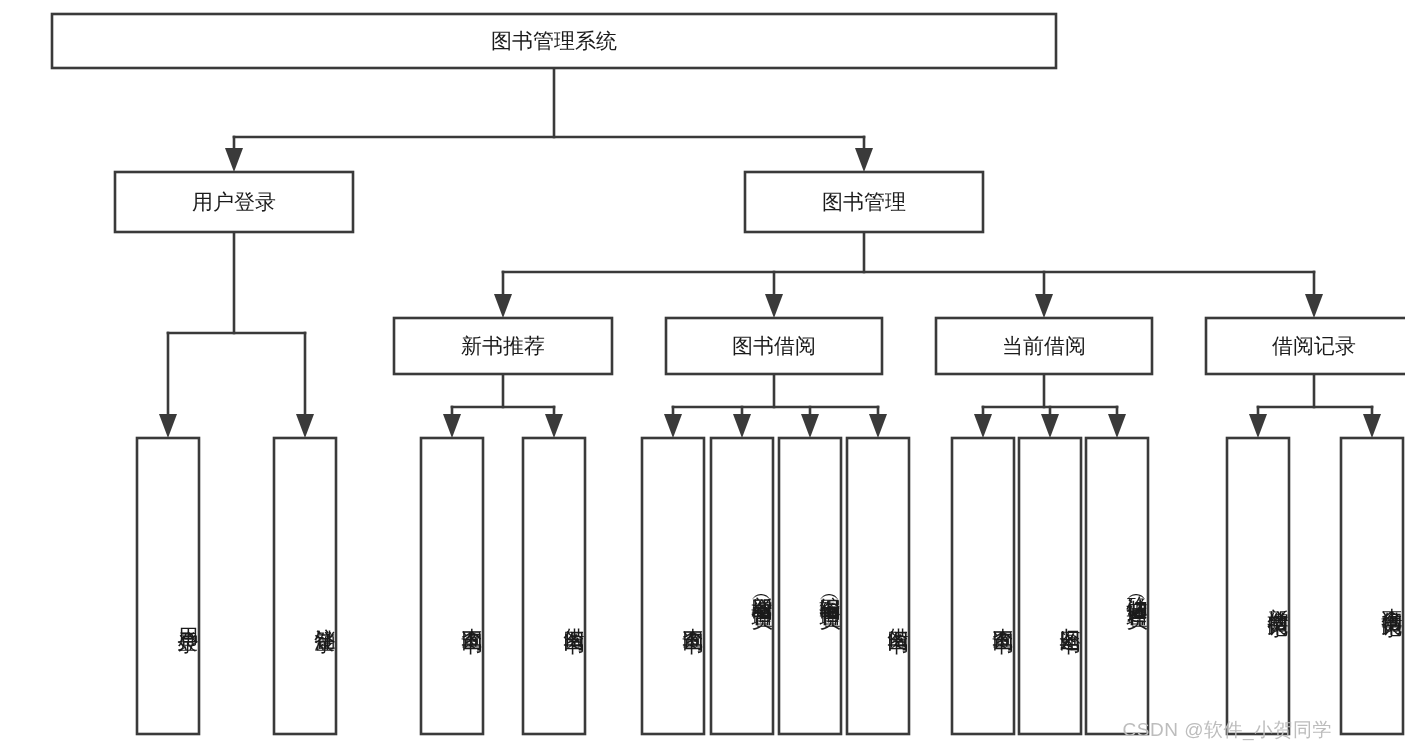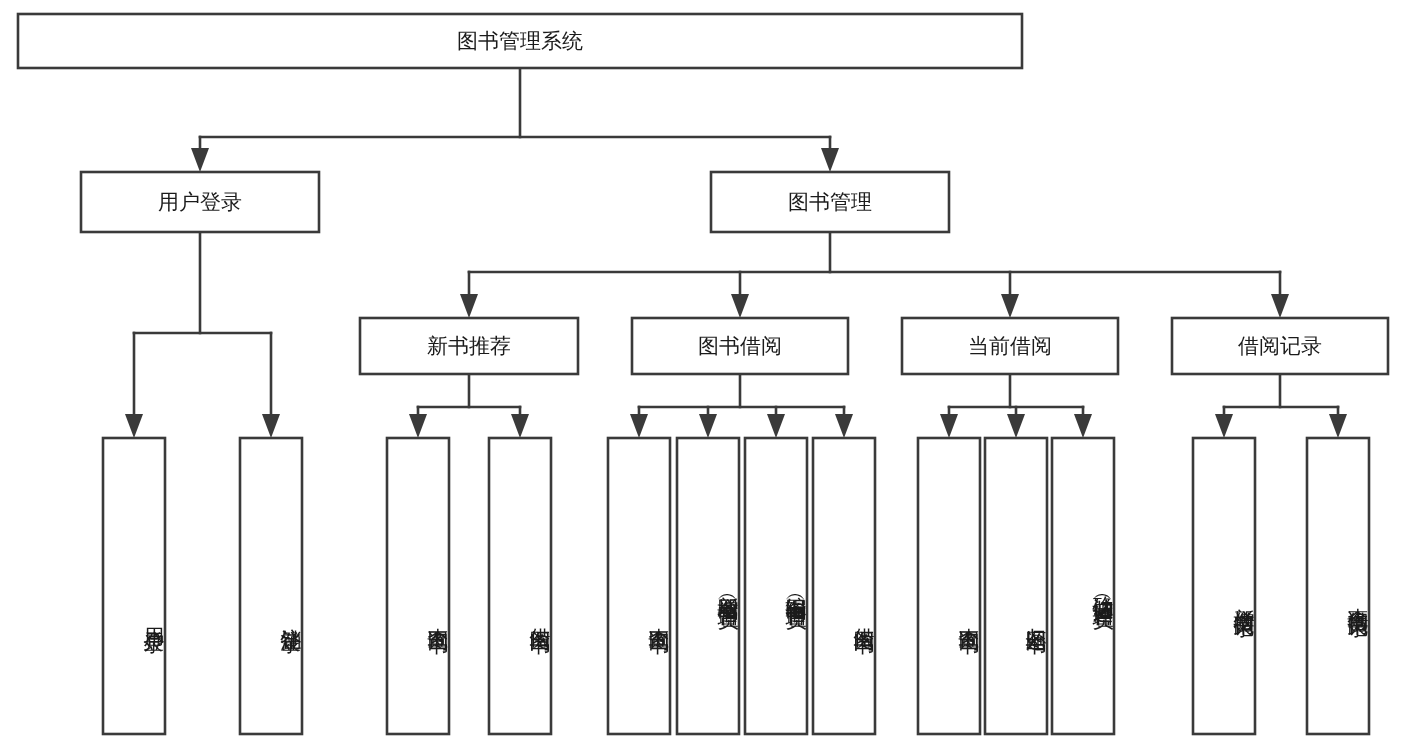--- a/index.html
+++ b/index.html
@@ -11,20 +11,21 @@
     width: 1405px;
     height: 747px;
     font-family: "Liberation Sans", "DejaVu Sans", sans-serif;
     overflow: hidden;
   }
   #diagram-root {
     position: relative;
     width: 1306px;
     height: 747px;
     background: #ffffff;
+    margin-left: 34px;
   }
   svg#tree-svg {
     position: absolute;
     left: 0;
     top: 0;
     width: 1405px;
     height: 747px;
   }
   .node-box {
     fill: #ffffff;
@@ -197,13 +198,14 @@
   <div class="node-label-v" style="left:745px; top:445px; width:62px; height:285px;">编辑图书（管理员）</div>
   <div class="node-label-v" style="left:813px; top:500px; width:62px; height:230px;">借阅图书</div>
 
   <div class="node-label-v" style="left:918px; top:500px; width:62px; height:230px;">查询图书</div>
   <div class="node-label-v" style="left:985px; top:500px; width:62px; height:230px;">归还图书</div>
   <div class="node-label-v" style="left:1052px; top:445px; width:62px; height:285px;">确认归还（管理员）</div>
 
   <div class="node-label-v" style="left:1193px; top:462px; width:62px; height:270px;">新增借阅记录</div>
   <div class="node-label-v" style="left:1307px; top:462px; width:62px; height:270px;">查询借阅记录</div>
 
+  <div class="watermark">CSDN @软件_小贺同学</div>
 </div>
 
 </body></html>

